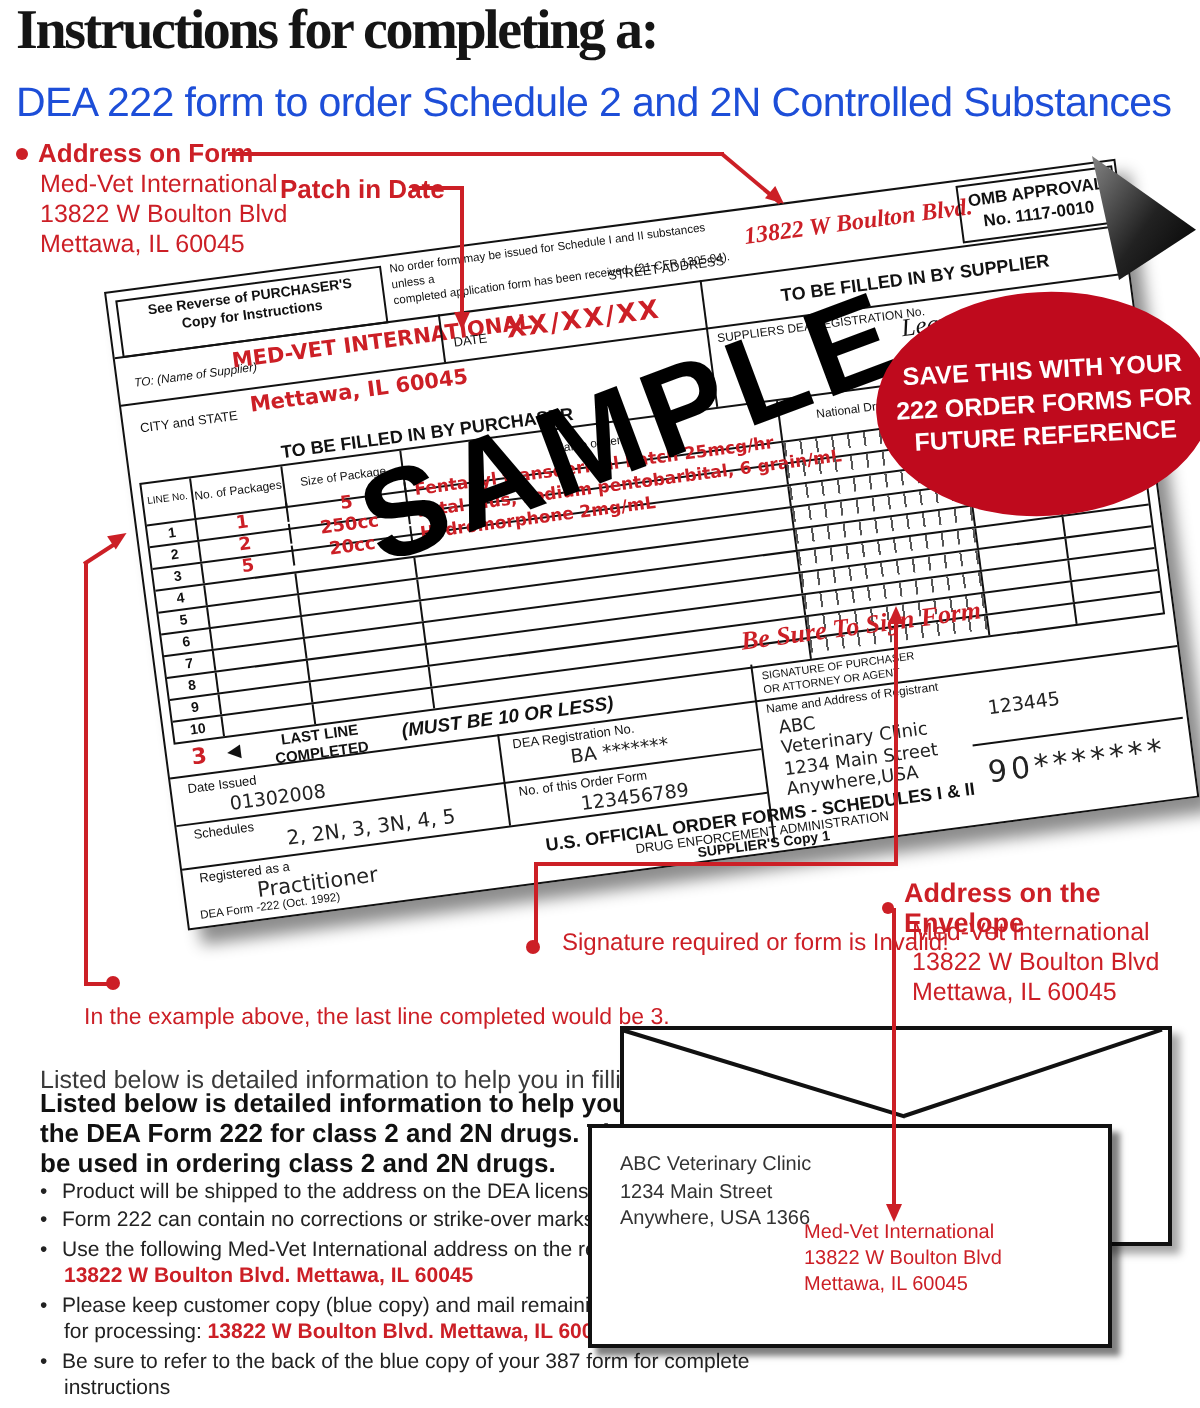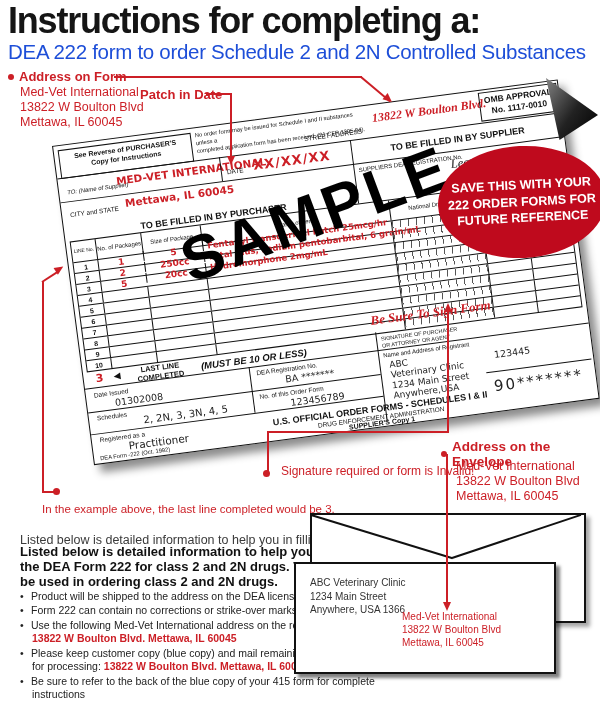--- a/index.html
+++ b/index.html
@@ -1,19 +1,19 @@
 <!DOCTYPE html>
 <html><head>
 <meta charset="utf-8">
 <style>
   html,body{margin:0;padding:0;background:#fff;}
   .canvas{position:relative;width:600px;height:704px;background:#fff;overflow:hidden;
           font-family:"Liberation Sans",sans-serif;color:#111;}
   
-  .title{position:absolute;left:8px;top:0px;font-size:36px;font-weight:bold;letter-spacing:-1.2px;color:#151515;}
+  .title{position:absolute;left:8px;top:0px;font-size:28px;font-weight:bold;letter-spacing:-1.2px;color:#151515;font-family:Liberation Serif, serif;}
   .subtitle{position:absolute;left:8px;top:40px;font-size:20.5px;font-weight:normal;letter-spacing:-0.3px;color:#1d4ed8;}
   
   .co-head{position:absolute;font-size:13px;font-weight:bold;color:#cc1f26;display:flex;align-items:center;gap:5px;}
   .co-dot{width:6px;height:6px;border-radius:50%;background:#cc1f26;display:inline-block;flex:0 0 auto;}
   .co-addr{position:absolute;font-size:12.5px;line-height:1.18;color:#cc1f26;}
   .co-note{position:absolute;font-size:11.5px;line-height:1.3;color:#cc1f26;}
   
   .conn{position:absolute;background:#cc1f26;z-index:7;}
   .dot{position:absolute;width:7px;height:7px;border-radius:50%;background:#cc1f26;z-index:7;}
   .ah{position:absolute;width:0;height:0;border-style:solid;z-index:7;}
@@ -338,21 +338,21 @@
     </li>
     <li>
       <span>Use the following Med-Vet International address on the request form:</span>
       <span class="sub redb">13822 W Boulton Blvd. Mettawa, IL 60045</span>
     </li>
     <li>
       <span>Please keep customer copy (blue copy) and mail remaining copies to</span>
       <span class="sub"><span>for processing: </span><span class="redb">13822 W Boulton Blvd. Mettawa, IL 60045</span></span>
     </li>
     <li>
-      <span>Be sure to refer to the back of the blue copy of your 415 form for complete</span>
+      <span>Be sure to refer to the back of the blue copy of your 387 form for complete</span>
       <span class="sub">instructions</span>
     </li>
   </ul>
 
   <div class="env-back"></div>
   <div class="flap" style="left:311px;top:514px;width:148px;transform:rotate(17deg);"></div>
   <div class="flap" style="left:452px;top:557px;width:136px;transform:rotate(-18.5deg);"></div>
   <div class="env-front">
     <div class="env-return">
       <div>ABC Veterinary Clinic</div>

